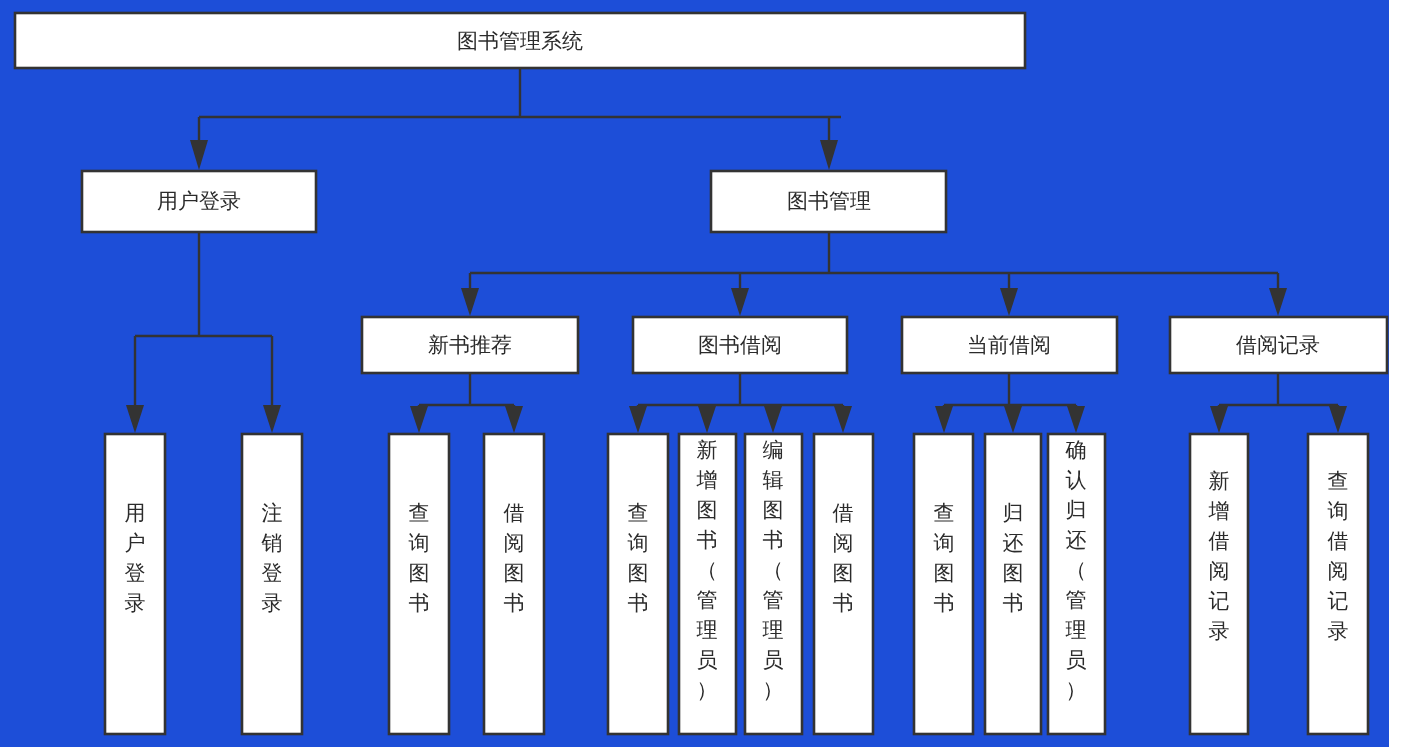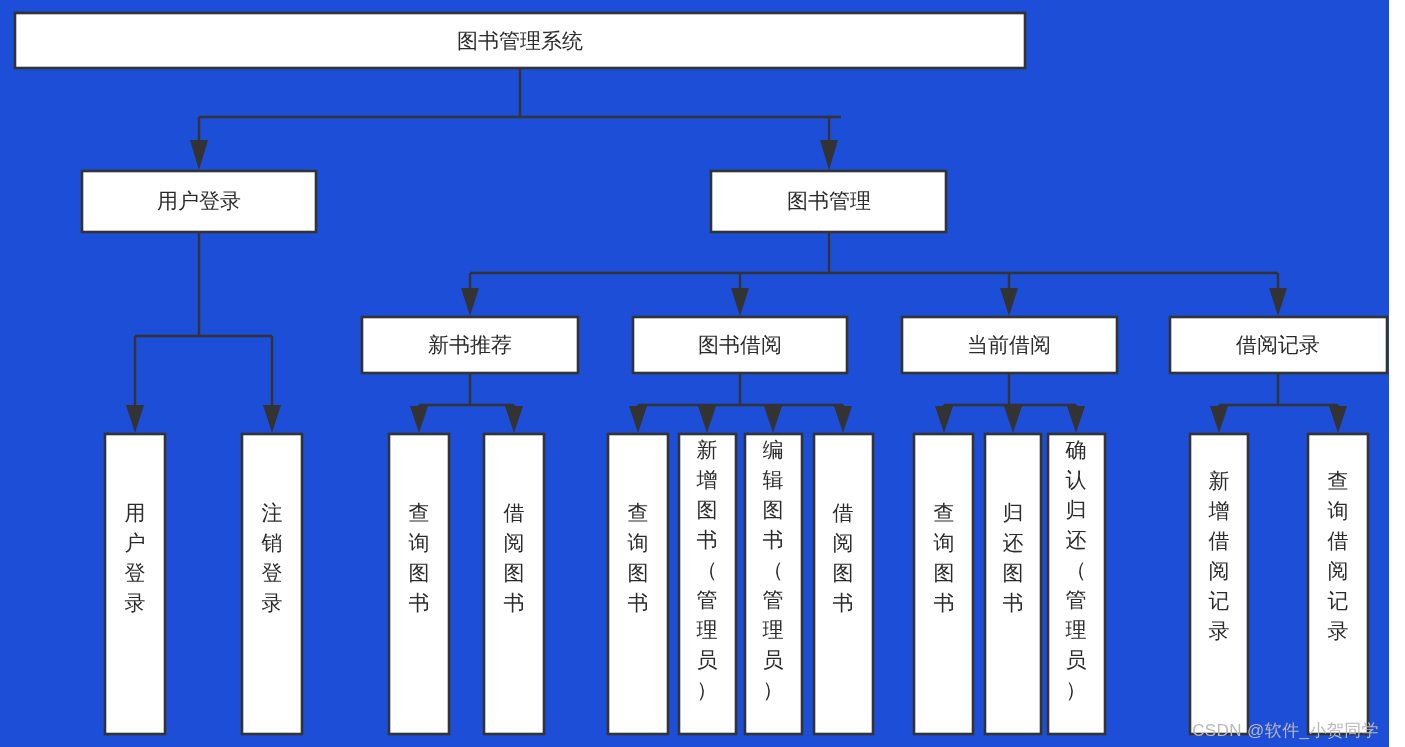--- a/index.html
+++ b/index.html
@@ -213,15 +213,14 @@
       <text class="node-label-vertical" x="1219" y="488"><tspan x="1219" y="488">新</tspan><tspan x="1219" y="518">增</tspan><tspan x="1219" y="548">借</tspan><tspan x="1219" y="578">阅</tspan><tspan x="1219" y="608">记</tspan><tspan x="1219" y="638">录</tspan></text>
     </g>
 
     <g>
       <rect class="node-box" x="1308" y="434" width="60" height="300"></rect>
       <text class="node-label-vertical" x="1338" y="488"><tspan x="1338" y="488">查</tspan><tspan x="1338" y="518">询</tspan><tspan x="1338" y="548">借</tspan><tspan x="1338" y="578">阅</tspan><tspan x="1338" y="608">记</tspan><tspan x="1338" y="638">录</tspan></text>
     </g>
 
   </svg>
 
-  <div class="watermark-text">CSDN @软件_小贺同学</div>
 
 </div>
 
 </body></html>

